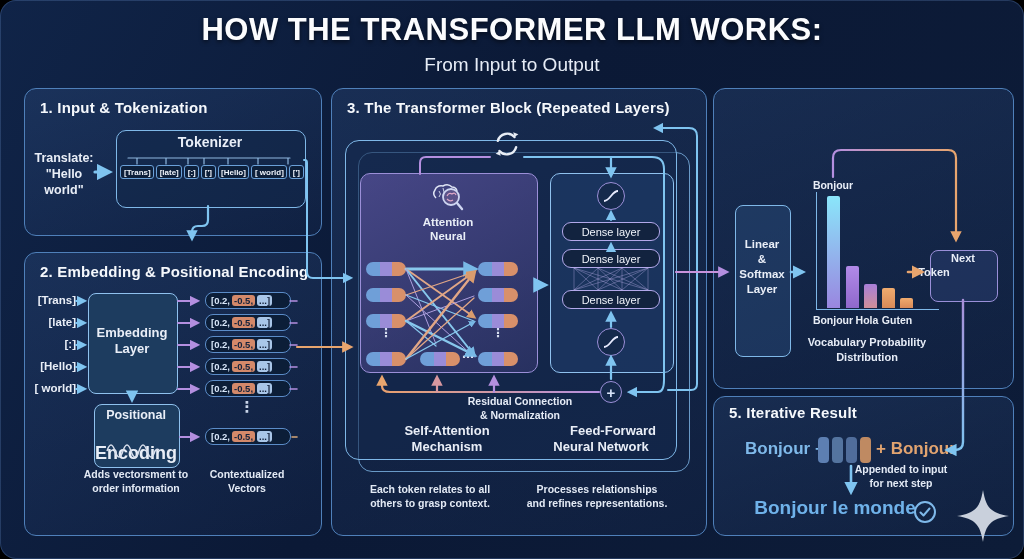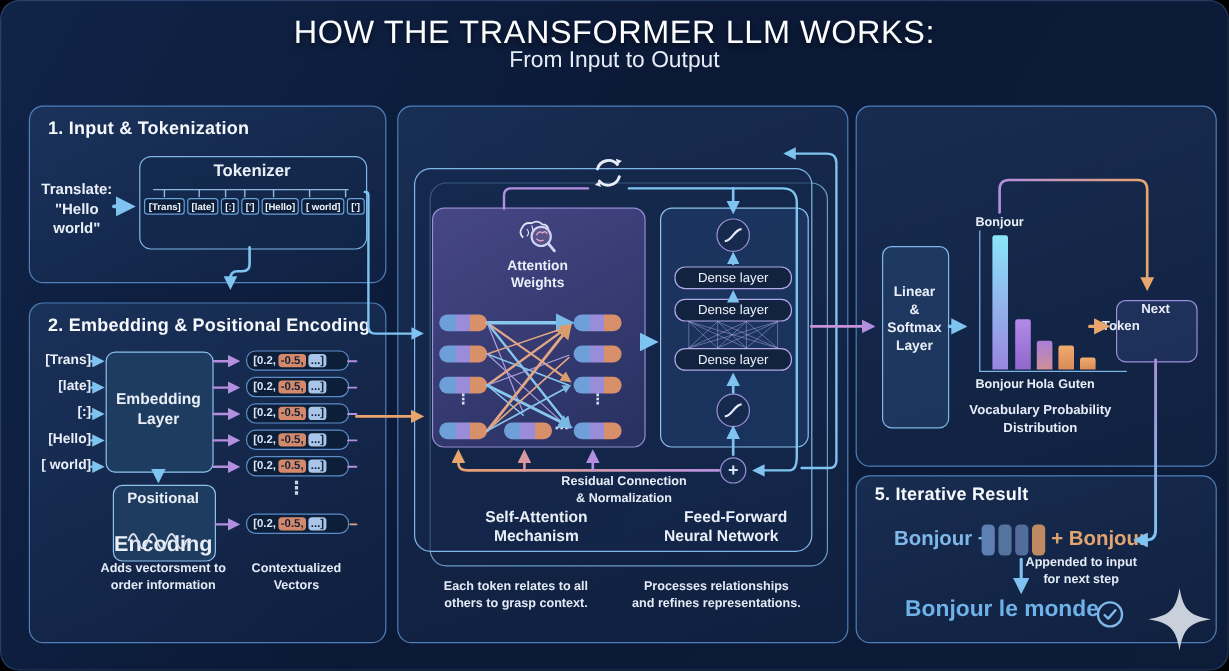--- a/index.html
+++ b/index.html
@@ -32,22 +32,22 @@
     color:#d8e4f8;font-size:15px;font-weight:bold;display:flex;align-items:center;justify-content:center;box-sizing:border-box;}
   .bar{position:absolute;bottom:1px;border-radius:2px 2px 0 0;}
   .p5pill{width:11px;height:26px;border-radius:4px;display:inline-block;}
   svg.overlay{position:absolute;left:0;top:0;pointer-events:none;}
 </style>
 </head>
 <body>
 
 <div id="root">
 
-  <div class="tc" style="left:512px;top:12px;font-size:27px;font-weight:normal;color:#fbfcfe;text-shadow:0 2px 4px rgba(0,0,0,.55);letter-spacing:.5px;">HOW THE TRANSFORMER LLM WORKS:</div>
-  <div class="tc" style="left:512px;top:40px;font-size:19px;color:#e6ecf6;">From Input to Output</div>
+  <div class="tc" style="left:512px;top:12px;font-size:31px;font-weight:bold;color:#fbfcfe;text-shadow:0 2px 4px rgba(0,0,0,.55);letter-spacing:.5px;">HOW THE TRANSFORMER LLM WORKS:</div>
+  <div class="tc" style="left:512px;top:54px;font-size:19px;color:#e6ecf6;">From Input to Output</div>
 
   <div class="panel" style="left:24px;top:88px;width:296px;height:146px;"></div>
   <div class="panel" style="left:24px;top:252px;width:296px;height:282px;"></div>
   <div class="panel" style="left:331px;top:88px;width:374px;height:446px;"></div>
   <div class="panel" style="left:713px;top:88px;width:299px;height:299px;"></div>
   <div class="panel" style="left:713px;top:396px;width:299px;height:138px;"></div>
 
   <div class="pt" style="left:40px;top:99px;">1. Input &amp; Tokenization</div>
   <div class="tc" style="left:64px;top:151px;font-size:12.5px;font-weight:600;">Translate:</div>
   <div class="tc" style="left:64px;top:167px;font-size:12.5px;font-weight:600;">"Hello</div>
@@ -113,20 +113,21 @@
     <span class="v1">[0.2,</span>
       <span class="v2">-0.5,</span>
       <span class="v3">...]</span>
     </div>
 
   <div class="tc" style="left:136px;top:468px;font-size:10.5px;font-weight:600;color:#e3eaf5;">Adds vectorsment to</div>
   <div class="tc" style="left:136px;top:482px;font-size:10.5px;font-weight:600;color:#e3eaf5;">order information</div>
   <div class="tc" style="left:247px;top:468px;font-size:10.5px;font-weight:600;color:#e3eaf5;">Contextualized</div>
   <div class="tc" style="left:247px;top:482px;font-size:10.5px;font-weight:600;color:#e3eaf5;">Vectors</div>
 
+  <div class="pt" style="left:347px;top:99px;">3. The Transformer Block (Repeated Layers)</div>
 
   <div class="box" style="left:358px;top:152px;width:330px;height:318px;border:1.2px solid rgba(127,184,232,.8);border-radius:14px;"></div>
   <div class="box" style="left:345px;top:140px;width:330px;height:318px;border:1.3px solid #7fb8e8;border-radius:14px;background:rgba(20,40,76,.6);"></div>
 
   <svg class="t" style="left:492px;top:129px;" width="30" height="30" viewBox="0 0 28 28">
     <path d="M5.5,11 A9,9 0 0 1 21,7.5" fill="none" stroke="#e8edf5" stroke-width="2.3" stroke-linecap="round"></path>
     <path d="M21,7.5 l-1.2,-4.5 l4.8,1.8 z" fill="#e8edf5"></path>
     <path d="M22.5,17 A9,9 0 0 1 7,20.5" fill="none" stroke="#e8edf5" stroke-width="2.3" stroke-linecap="round"></path>
     <path d="M7,20.5 l1.2,4.5 l-4.8,-1.8 z" fill="#e8edf5"></path>
   </svg>
@@ -134,21 +135,21 @@
   <div class="box" style="left:360px;top:173px;width:176px;height:198px;border:1.6px solid #9b8fd8;border-radius:10px;
        background:linear-gradient(150deg,rgba(120,100,190,.50),rgba(70,65,130,.40));"></div>
   <svg class="t" style="left:429px;top:182px;" width="38" height="32" viewBox="0 0 38 32">
     <path d="M7,16 Q3,12 6,8 Q8,3 14,4 Q19,1 23,5 Q27,5 28,9" fill="none" stroke="#dfe4f4" stroke-width="1.5"></path>
     <path d="M10,9 q3,3 0,6 M14,6 q2,4 0,8" fill="none" stroke="#dfe4f4" stroke-width=".9"></path>
     <circle cx="22" cy="15" r="8" fill="rgba(216,160,200,.18)" stroke="#cfd6f2" stroke-width="1.8"></circle>
     <path d="M18,14 q2,-4 5,-2 q3,-2 4,1 M18,17 q3,3 6,1" fill="none" stroke="#e0a8c8" stroke-width="1.2"></path>
     <path d="M28,21 L33,27" stroke="#cfd6f2" stroke-width="2.4" stroke-linecap="round"></path>
   </svg>
   <div class="tc" style="left:448px;top:216px;font-size:11.5px;font-weight:bold;">Attention</div>
-  <div class="tc" style="left:448px;top:230px;font-size:11.5px;font-weight:bold;">Weights</div>
+  <div class="tc" style="left:448px;top:230px;font-size:11.5px;font-weight:bold;">Neural</div>
 
   <div class="pill" style="left:366px;top:262px;"></div>
   <div class="pill" style="left:366px;top:288px;"></div>
   <div class="pill" style="left:366px;top:314px;"></div>
   <div class="pill" style="left:366px;top:352px;"></div>
   <div class="pill" style="left:420px;top:352px;"></div>
   <div class="pill" style="left:478px;top:262px;"></div>
   <div class="pill" style="left:478px;top:288px;"></div>
   <div class="pill" style="left:478px;top:314px;"></div>
   <div class="pill" style="left:478px;top:352px;"></div>

